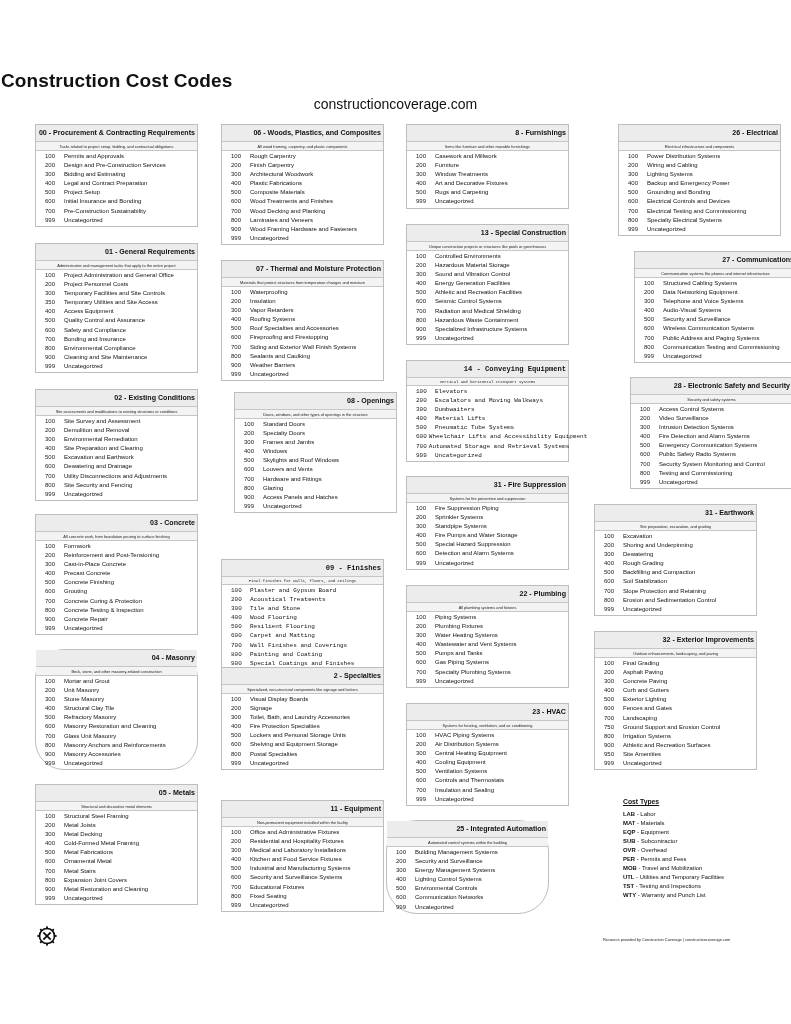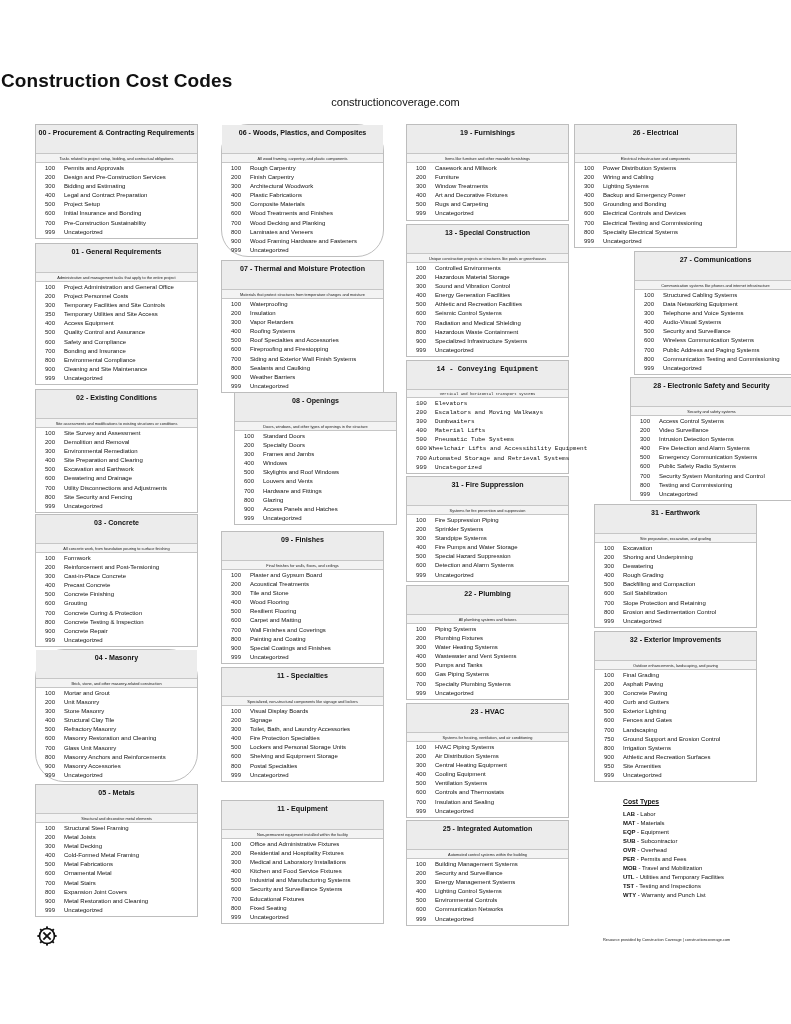--- a/index.html
+++ b/index.html
@@ -1,20 +1,20 @@
 <!DOCTYPE html>
 <html><head>
 <meta charset="utf-8">
 <style>
   html, body { margin: 0; padding: 0; background: #ffffff; }
   body { width: 791px; height: 1024px; position: relative; font-family: "Liberation Sans", sans-serif; color: #111; overflow: hidden; }
   .title { position: absolute; top: 70px; left: 1px; width: 791px; text-align: left; font-size: 19px; font-weight: bold; letter-spacing: 0.1px; }
-  .subtitle { position: absolute; top: 96px; left: 0; width: 791px; text-align: center; font-size: 11px; color: #111; }
+  .subtitle { position: absolute; top: 96px; left: 0; width: 791px; text-align: center; font-size: 14px; color: #111; }
   .card { position: absolute; width: 163px; border: 1px solid #bdbdbd; background: #fff; box-sizing: border-box; }
-  .card .hd { background: #ececec; border-bottom: 1px solid #c6c6c6; text-align: center; font-weight: bold; font-size: 7.1px; padding: 4px 2px 16px; white-space: nowrap; }
+  .card .hd { background: #ececec; border-bottom: 1px solid #c6c6c6; text-align: right; font-weight: bold; font-size: 7.1px; padding: 4px 2px 4px; white-space: nowrap; }
   .card .desc { background: #f3f3f3; border-bottom: 1px solid #c6c6c6; text-align: center; font-size: 3.9px; padding: 1.5px 2px; color: #222; white-space: nowrap; overflow: hidden; }
   .card .row { display: flex; font-size: 6px; line-height: 9.1px; height: 9.1px; }
   .card .row .code { width: 26px; padding-left: 9px; box-sizing: border-box; color: #222; }
   .card .row .name { flex: 1; padding-left: 2px; white-space: nowrap; color: #111; }
   .card .rows { padding: 1px 0 1px 0; }
   .legend { position: absolute; left: 623px; top: 798px; }
   .legend .lt { font-size: 6.8px; font-weight: bold; text-decoration: underline; margin-bottom: 5px; }
   .legend .li { font-size: 5.9px; line-height: 9.05px; white-space: nowrap; }
   .legend .li b { font-weight: bold; }
   .footer { position: absolute; top: 937px; left: 603px; font-size: 3.9px; color: #222; white-space: nowrap; }
@@ -288,21 +288,21 @@
         <div class="row">
           <span class="code">900</span>
           <span class="name">Metal Restoration and Cleaning</span>
         </div>
         <div class="row">
           <span class="code">999</span>
           <span class="name">Uncategorized</span>
         </div>
       </div>
     </div>
-    <div class="card" style="left: 221px; top: 124px; border-radius: 27px;">
+    <div class="card" style="left: 221px; top: 124px;">
       <div class="hd">06 - Woods, Plastics, and Composites</div>
       <div class="desc">All wood framing, carpentry, and plastic components</div>
       <div class="rows">
         <div class="row">
           <span class="code">100</span>
           <span class="name">Rough Carpentry</span>
         </div>
         <div class="row">
           <span class="code">200</span>
           <span class="name">Finish Carpentry</span>
@@ -426,21 +426,21 @@
         <div class="row">
           <span class="code">900</span>
           <span class="name">Access Panels and Hatches</span>
         </div>
         <div class="row">
           <span class="code">999</span>
           <span class="name">Uncategorized</span>
         </div>
       </div>
     </div>
-    <div class="card" style="left: 221px; top: 531px;">
+    <div class="card" style="left: 221px; top: 559px; font-family: Liberation Mono, monospace;">
       <div class="hd">09 - Finishes</div>
       <div class="desc">Final finishes for walls, floors, and ceilings</div>
       <div class="rows">
         <div class="row">
           <span class="code">100</span>
           <span class="name">Plaster and Gypsum Board</span>
         </div>
         <div class="row">
           <span class="code">200</span>
           <span class="name">Acoustical Treatments</span>
@@ -473,21 +473,21 @@
           <span class="code">900</span>
           <span class="name">Special Coatings and Finishes</span>
         </div>
         <div class="row">
           <span class="code">999</span>
           <span class="name">Uncategorized</span>
         </div>
       </div>
     </div>
     <div class="card" style="left: 221px; top: 667px;">
-      <div class="hd">11 - Specialties</div>
+      <div class="hd">2 - Specialties</div>
       <div class="desc">Specialized, non-structural components like signage and lockers</div>
       <div class="rows">
         <div class="row">
           <span class="code">100</span>
           <span class="name">Visual Display Boards</span>
         </div>
         <div class="row">
           <span class="code">200</span>
           <span class="name">Signage</span>
         </div>
@@ -553,21 +553,21 @@
           <span class="code">800</span>
           <span class="name">Fixed Seating</span>
         </div>
         <div class="row">
           <span class="code">999</span>
           <span class="name">Uncategorized</span>
         </div>
       </div>
     </div>
     <div class="card" style="left: 406px; top: 124px;">
-      <div class="hd">19 - Furnishings</div>
+      <div class="hd">8 - Furnishings</div>
       <div class="desc">Items like furniture and other movable furnishings</div>
       <div class="rows">
         <div class="row">
           <span class="code">100</span>
           <span class="name">Casework and Millwork</span>
         </div>
         <div class="row">
           <span class="code">200</span>
           <span class="name">Furniture</span>
         </div>
@@ -776,21 +776,21 @@
         <div class="row">
           <span class="code">700</span>
           <span class="name">Insulation and Sealing</span>
         </div>
         <div class="row">
           <span class="code">999</span>
           <span class="name">Uncategorized</span>
         </div>
       </div>
     </div>
-    <div class="card" style="left: 406px; top: 820px;">
+    <div class="card" style="left: 386px; top: 820px; border-radius: 31px;">
       <div class="hd">25 - Integrated Automation</div>
       <div class="desc">Automated control systems within the building</div>
       <div class="rows">
         <div class="row">
           <span class="code">100</span>
           <span class="name">Building Management Systems</span>
         </div>
         <div class="row">
           <span class="code">200</span>
           <span class="name">Security and Surveillance</span>
@@ -810,21 +810,21 @@
         <div class="row">
           <span class="code">600</span>
           <span class="name">Communication Networks</span>
         </div>
         <div class="row">
           <span class="code">999</span>
           <span class="name">Uncategorized</span>
         </div>
       </div>
     </div>
-    <div class="card" style="left: 574px; top: 124px;">
+    <div class="card" style="left: 618px; top: 124px;">
       <div class="hd">26 - Electrical</div>
       <div class="desc">Electrical infrastructure and components</div>
       <div class="rows">
         <div class="row">
           <span class="code">100</span>
           <span class="name">Power Distribution Systems</span>
         </div>
         <div class="row">
           <span class="code">200</span>
           <span class="name">Wiring and Cabling</span>

